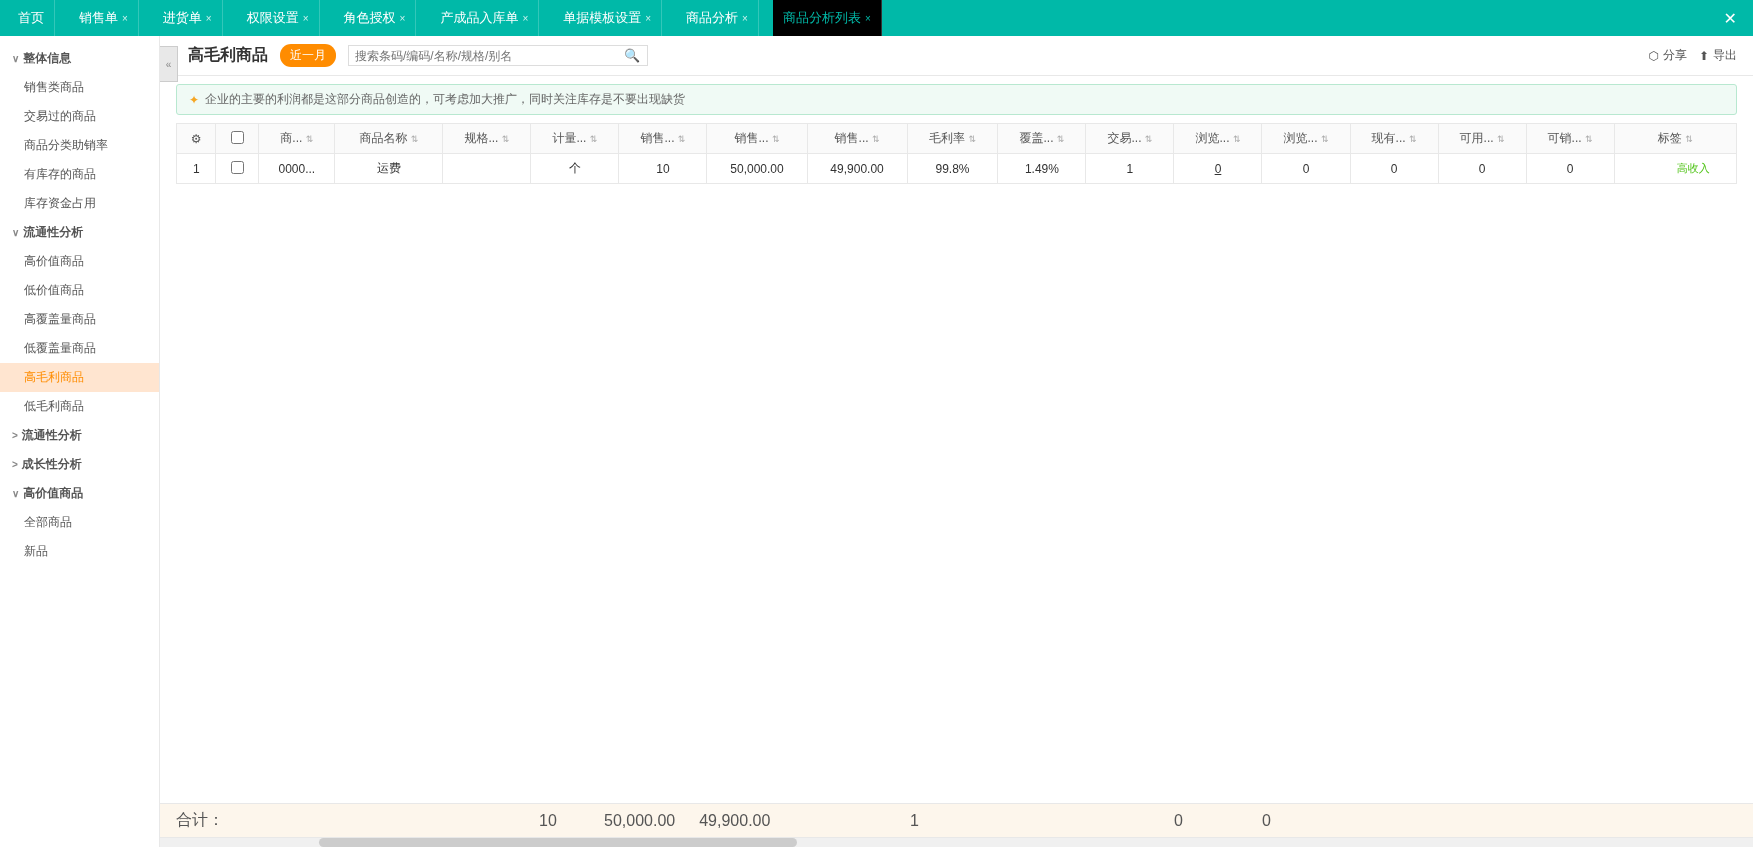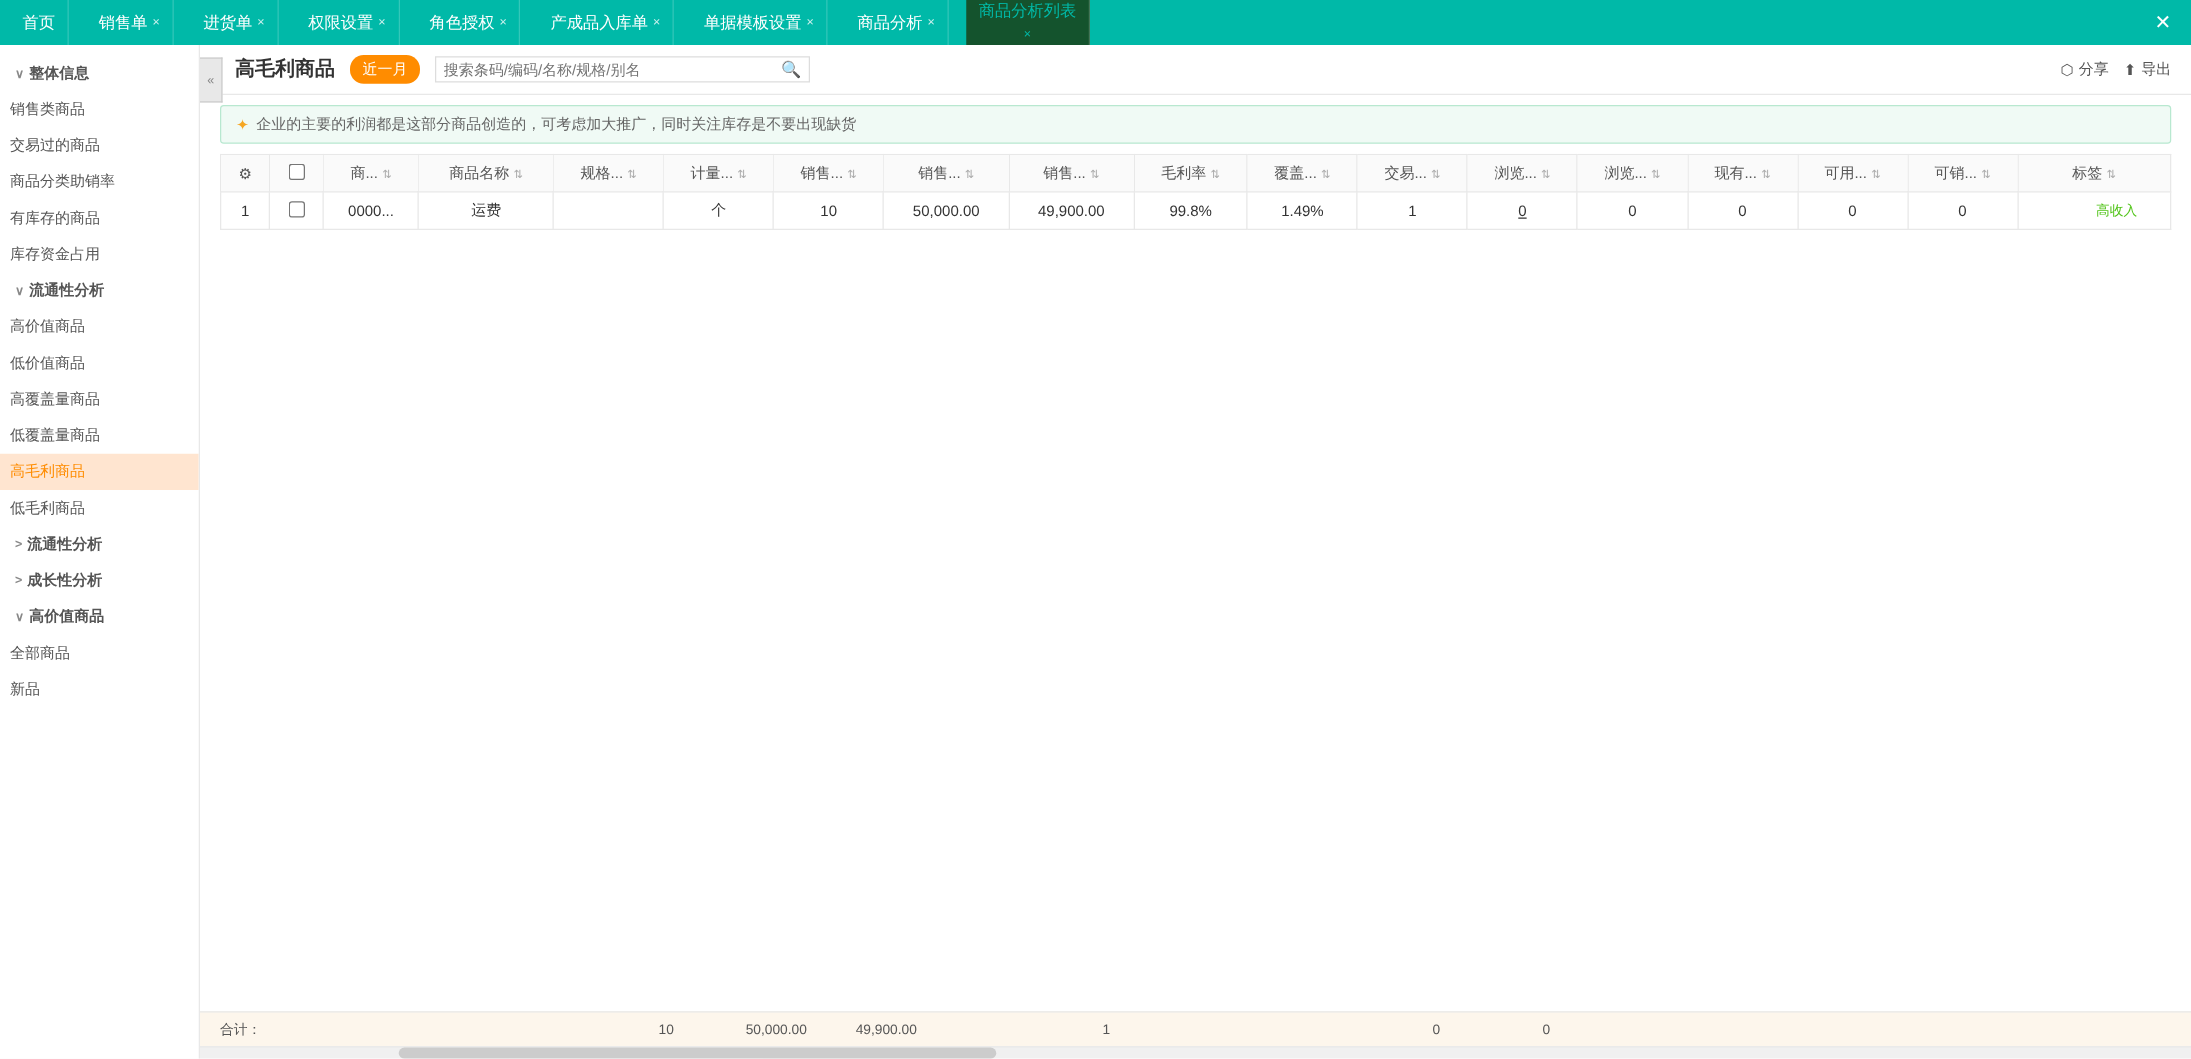--- a/index.html
+++ b/index.html
@@ -19,21 +19,21 @@
       align-items: center;
       padding: 0 10px;
       height: 36px;
       color: #fff;
       font-size: 13px;
       cursor: pointer;
       white-space: nowrap;
       gap: 4px;
       border-right: 1px solid rgba(255,255,255,0.2);
     }
-    .nav-tab.active { background: #14532d; color: #00b9a8; flex-direction: column; }
+    .nav-tab.active { background: #000000; color: #00b9a8; }
     .nav-tab .close-icon { font-size: 10px; color: rgba(255,255,255,0.8); cursor: pointer; }
     .nav-tab.active .close-icon { color: #00b9a8; }
     .nav-close-all {
       margin-left: auto;
       color: #fff;
       font-size: 16px;
       cursor: pointer;
       padding: 0 8px;
     }
 
@@ -57,21 +57,21 @@
       display: flex;
       align-items: center;
       padding: 6px 12px;
       font-size: 12px;
       color: #555;
       cursor: pointer;
       font-weight: bold;
     }
     .sidebar-group-header .arrow { margin-right: 4px; font-size: 10px; color: #888; }
     .sidebar-item {
-      padding: 6px 12px 6px 8px;
+      padding: 6px 12px 6px 24px;
       font-size: 12px;
       color: #555;
       cursor: pointer;
       white-space: nowrap;
     }
     .sidebar-item.active { background: #ffe5d0; color: #ff8c00; }
 
     
     .content-area {
       flex: 1;
@@ -209,21 +209,21 @@
     .underline { text-decoration: underline; cursor: pointer; color: #333; }
 
     
     .footer-bar {
       border-top: 1px solid #e8e8e8;
       padding: 6px 16px;
       display: flex;
       align-items: center;
       background: #fdf6ec;
       gap: 8px;
-      font-size: 11px;
+      font-size: 16px;
       color: #555;
     }
     .footer-bar .label { color: #555; }
     .footer-cell {
       min-width: 80px;
       text-align: center;
       padding: 0 8px;
     }
 
     

